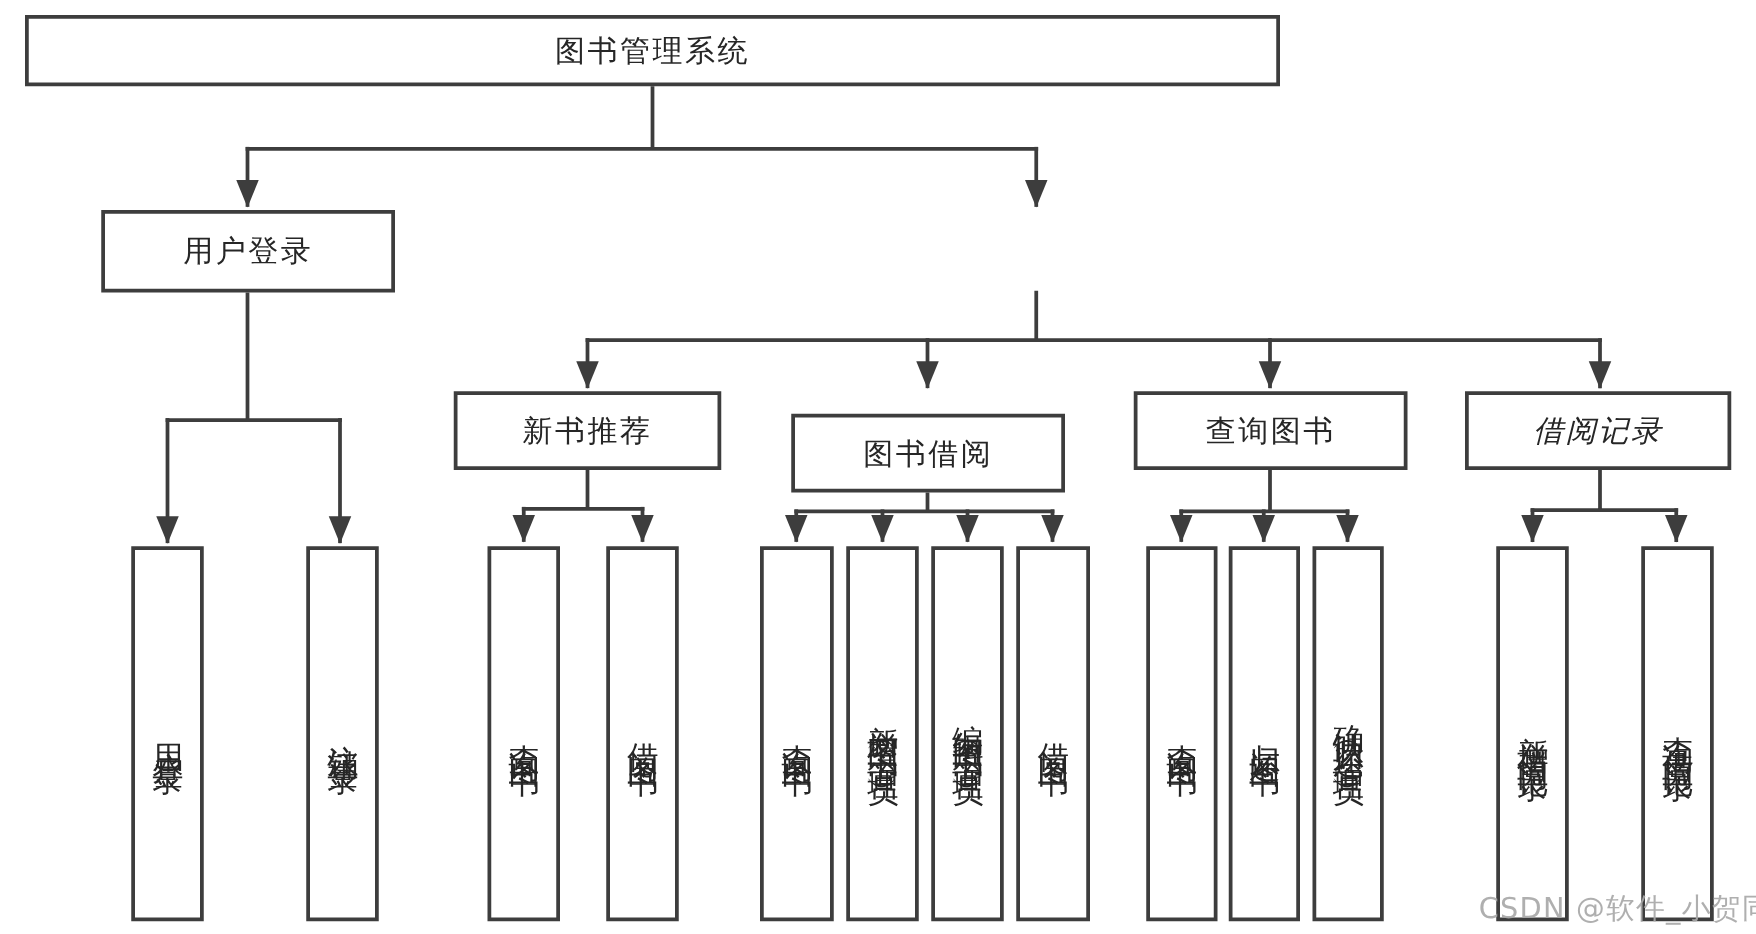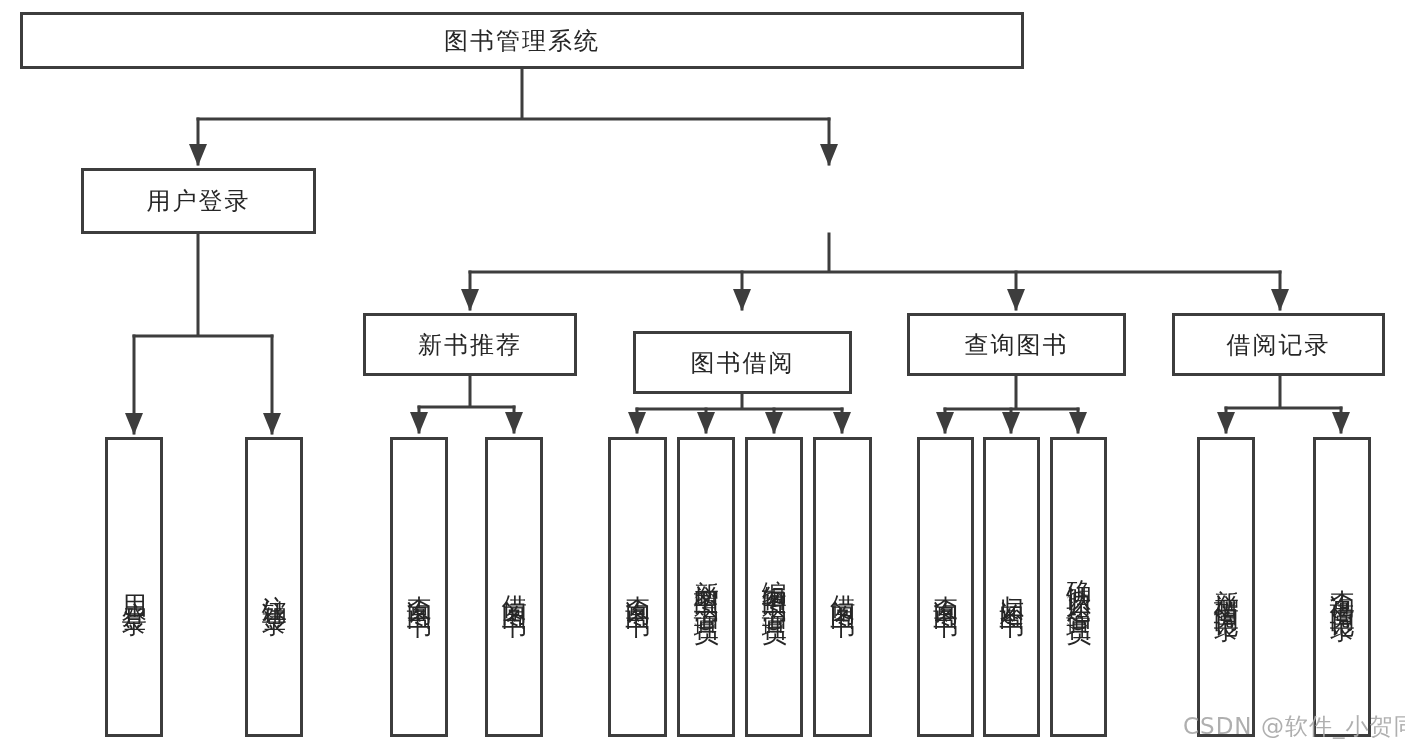--- a/index.html
+++ b/index.html
@@ -107,21 +107,21 @@
 
   <div class="box h-box" style="left:363px;top:313px;width:214px;height:63px;">
     <span>新书推荐</span>
   </div>
   <div class="box h-box" style="left:633px;top:331px;width:219px;height:63px;">
     <span>图书借阅</span>
   </div>
   <div class="box h-box" style="left:907px;top:313px;width:219px;height:63px;">
     <span>查询图书</span>
   </div>
-  <div class="box h-box" style="left:1172px;top:313px;width:213px;height:63px;">
+  <div class="box h-box" style="left:1172px;top:313px;width:213px;height:63px;font-style:italic;">
     <span>借阅记录</span>
   </div>
 
   <div class="box v-box" style="left:105px;top:437px;width:58px;height:300px;">
     <span>用户登录</span>
   </div>
   <div class="box v-box" style="left:245px;top:437px;width:58px;height:300px;">
     <span>注销登录</span>
   </div>
 

